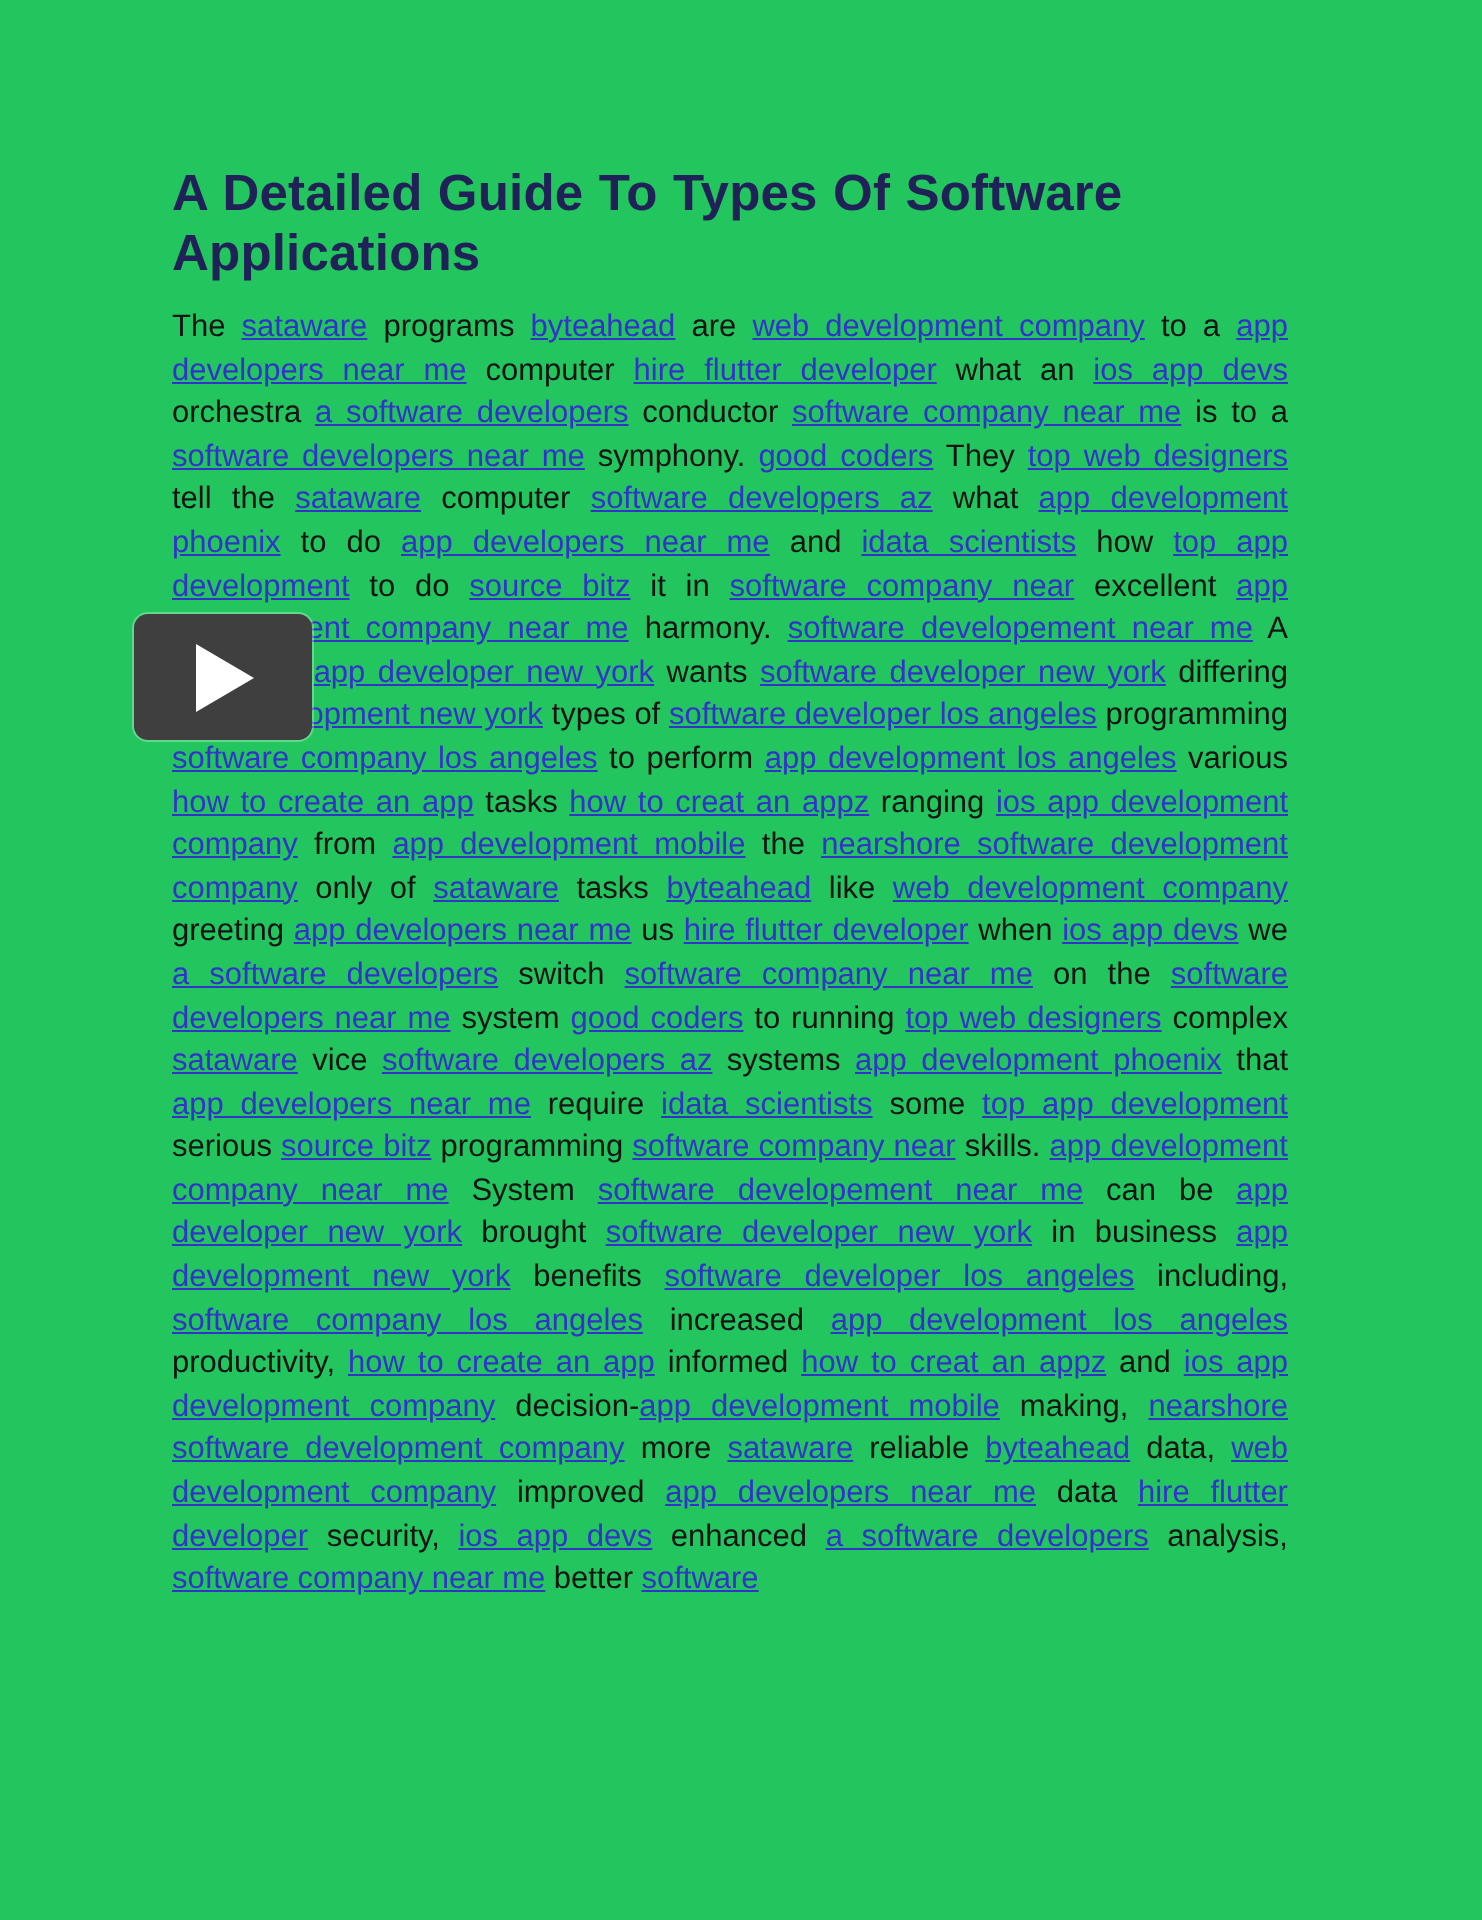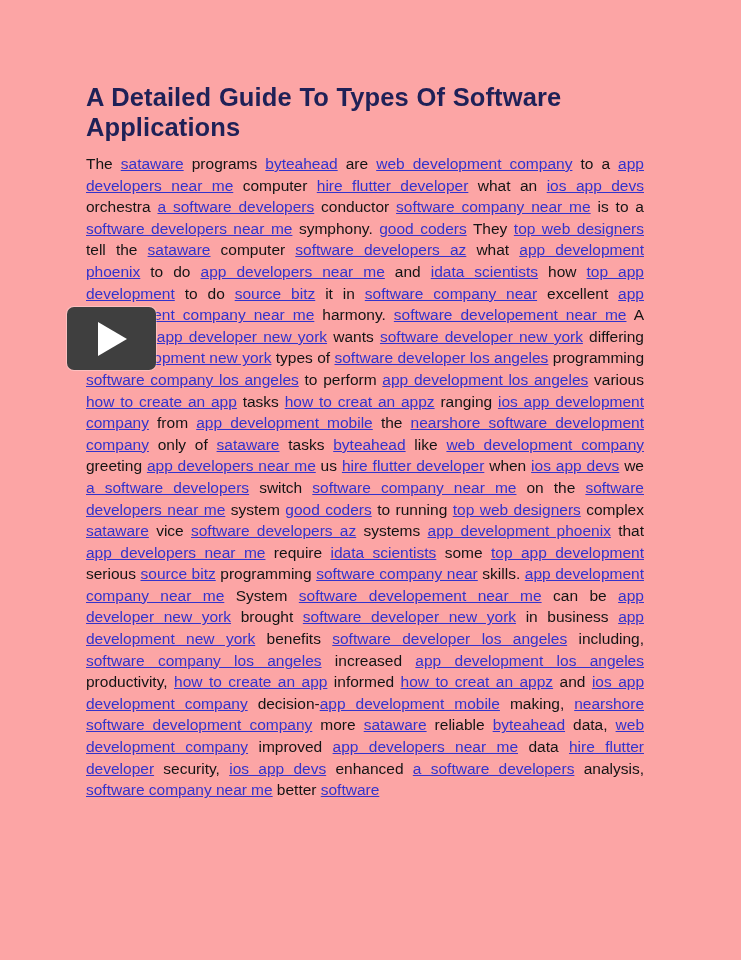--- a/index.html
+++ b/index.html
@@ -67,21 +67,21 @@
     justify-content: center;
     cursor: pointer;
   }
   #video-play-overlay .tri {
     display: block;
   }
 </style>
 </head>
 <body>
 
-<div id="page" style="background: #fca5a5;">
+<div id="page" style="background: #22c55e;">
 
   <div id="doc-body">
 
     <h1 id="page-title" style="color: rgb(31, 33, 87);">A Detailed Guide To Types Of Software Applications</h1>
 
     <p id="article-paragraph" style="color: rgb(20, 20, 20);"><span>The </span><span class="lnk" style="color: rgb(51, 51, 204);">sataware</span><span> programs </span><span class="lnk" style="color: rgb(51, 51, 204);">byteahead</span><span> are </span><span class="lnk" style="color: rgb(51, 51, 204);">web development company</span><span> to a </span><span class="lnk" style="color: rgb(51, 51, 204);">app developers near me</span><span> computer </span><span class="lnk" style="color: rgb(51, 51, 204);">hire flutter developer</span><span> what an </span><span class="lnk" style="color: rgb(51, 51, 204);">ios app devs</span><span> orchestra </span><span class="lnk" style="color: rgb(51, 51, 204);">a software developers</span><span> conductor </span><span class="lnk" style="color: rgb(51, 51, 204);">software company near me</span><span> is to a </span><span class="lnk" style="color: rgb(51, 51, 204);">software developers near me</span><span> symphony. </span><span class="lnk" style="color: rgb(51, 51, 204);">good coders</span><span> They </span><span class="lnk" style="color: rgb(51, 51, 204);">top web designers</span><span> tell the </span><span class="lnk" style="color: rgb(51, 51, 204);">sataware</span><span> computer </span><span class="lnk" style="color: rgb(51, 51, 204);">software developers az</span><span> what </span><span class="lnk" style="color: rgb(51, 51, 204);">app development phoenix</span><span> to do </span><span class="lnk" style="color: rgb(51, 51, 204);">app developers near me</span><span> and </span><span class="lnk" style="color: rgb(51, 51, 204);">idata scientists</span><span> how </span><span class="lnk" style="color: rgb(51, 51, 204);">top app development</span><span> to do </span><span class="lnk" style="color: rgb(51, 51, 204);">source bitz</span><span> it in </span><span class="lnk" style="color: rgb(51, 51, 204);">software company near</span><span> excellent </span><span class="lnk" style="color: rgb(51, 51, 204);">app development company near me</span><span> harmony. </span><span class="lnk" style="color: rgb(51, 51, 204);">software developement near me</span><span> A computer </span><span class="lnk" style="color: rgb(51, 51, 204);">app developer new york</span><span> wants </span><span class="lnk" style="color: rgb(51, 51, 204);">software developer new york</span><span> differing </span><span class="lnk" style="color: rgb(51, 51, 204);">app development new york</span><span> types of </span><span class="lnk" style="color: rgb(51, 51, 204);">software developer los angeles</span><span> programming </span><span class="lnk" style="color: rgb(51, 51, 204);">software company los angeles</span><span> to perform </span><span class="lnk" style="color: rgb(51, 51, 204);">app development los angeles</span><span> various </span><span class="lnk" style="color: rgb(51, 51, 204);">how to create an app</span><span> tasks </span><span class="lnk" style="color: rgb(51, 51, 204);">how to creat an appz</span><span> ranging </span><span class="lnk" style="color: rgb(51, 51, 204);">ios app development company</span><span> from </span><span class="lnk" style="color: rgb(51, 51, 204);">app development mobile</span><span> the </span><span class="lnk" style="color: rgb(51, 51, 204);">nearshore software development company</span><span> only of </span><span class="lnk" style="color: rgb(51, 51, 204);">sataware</span><span> tasks </span><span class="lnk" style="color: rgb(51, 51, 204);">byteahead</span><span> like </span><span class="lnk" style="color: rgb(51, 51, 204);">web development company</span><span> greeting </span><span class="lnk" style="color: rgb(51, 51, 204);">app developers near me</span><span> us </span><span class="lnk" style="color: rgb(51, 51, 204);">hire flutter developer</span><span> when </span><span class="lnk" style="color: rgb(51, 51, 204);">ios app devs</span><span> we </span><span class="lnk" style="color: rgb(51, 51, 204);">a software developers</span><span> switch </span><span class="lnk" style="color: rgb(51, 51, 204);">software company near me</span><span> on the </span><span class="lnk" style="color: rgb(51, 51, 204);">software developers near me</span><span> system </span><span class="lnk" style="color: rgb(51, 51, 204);">good coders</span><span> to running </span><span class="lnk" style="color: rgb(51, 51, 204);">top web designers</span><span> complex </span><span class="lnk" style="color: rgb(51, 51, 204);">sataware</span><span> vice </span><span class="lnk" style="color: rgb(51, 51, 204);">software developers az</span><span> systems </span><span class="lnk" style="color: rgb(51, 51, 204);">app development phoenix</span><span> that </span><span class="lnk" style="color: rgb(51, 51, 204);">app developers near me</span><span> require </span><span class="lnk" style="color: rgb(51, 51, 204);">idata scientists</span><span> some </span><span class="lnk" style="color: rgb(51, 51, 204);">top app development</span><span> serious </span><span class="lnk" style="color: rgb(51, 51, 204);">source bitz</span><span> programming </span><span class="lnk" style="color: rgb(51, 51, 204);">software company near</span><span> skills. </span><span class="lnk" style="color: rgb(51, 51, 204);">app development company near me</span><span> System </span><span class="lnk" style="color: rgb(51, 51, 204);">software developement near me</span><span> can be </span><span class="lnk" style="color: rgb(51, 51, 204);">app developer new york</span><span> brought </span><span class="lnk" style="color: rgb(51, 51, 204);">software developer new york</span><span> in business </span><span class="lnk" style="color: rgb(51, 51, 204);">app development new york</span><span> benefits </span><span class="lnk" style="color: rgb(51, 51, 204);">software developer los angeles</span><span> including, </span><span class="lnk" style="color: rgb(51, 51, 204);">software company los angeles</span><span> increased </span><span class="lnk" style="color: rgb(51, 51, 204);">app development los angeles</span><span> productivity, </span><span class="lnk" style="color: rgb(51, 51, 204);">how to create an app</span><span> informed </span><span class="lnk" style="color: rgb(51, 51, 204);">how to creat an appz</span><span> and </span><span class="lnk" style="color: rgb(51, 51, 204);">ios app development company</span><span> decision-</span><span class="lnk" style="color: rgb(51, 51, 204);">app development mobile</span><span> making, </span><span class="lnk" style="color: rgb(51, 51, 204);">nearshore software development company</span><span> more </span><span class="lnk" style="color: rgb(51, 51, 204);">sataware</span><span> reliable </span><span class="lnk" style="color: rgb(51, 51, 204);">byteahead</span><span> data, </span><span class="lnk" style="color: rgb(51, 51, 204);">web development company</span><span> improved </span><span class="lnk" style="color: rgb(51, 51, 204);">app developers near me</span><span> data </span><span class="lnk" style="color: rgb(51, 51, 204);">hire flutter developer</span><span> security, </span><span class="lnk" style="color: rgb(51, 51, 204);">ios app devs</span><span> enhanced </span><span class="lnk" style="color: rgb(51, 51, 204);">a software developers</span><span> analysis, </span><span class="lnk" style="color: rgb(51, 51, 204);">software company near me</span><span> better </span><span class="lnk" style="color: rgb(51, 51, 204);">software</span></p>
 
   </div>
 
   <div id="video-play-overlay" style="background: rgb(63, 63, 63);">

